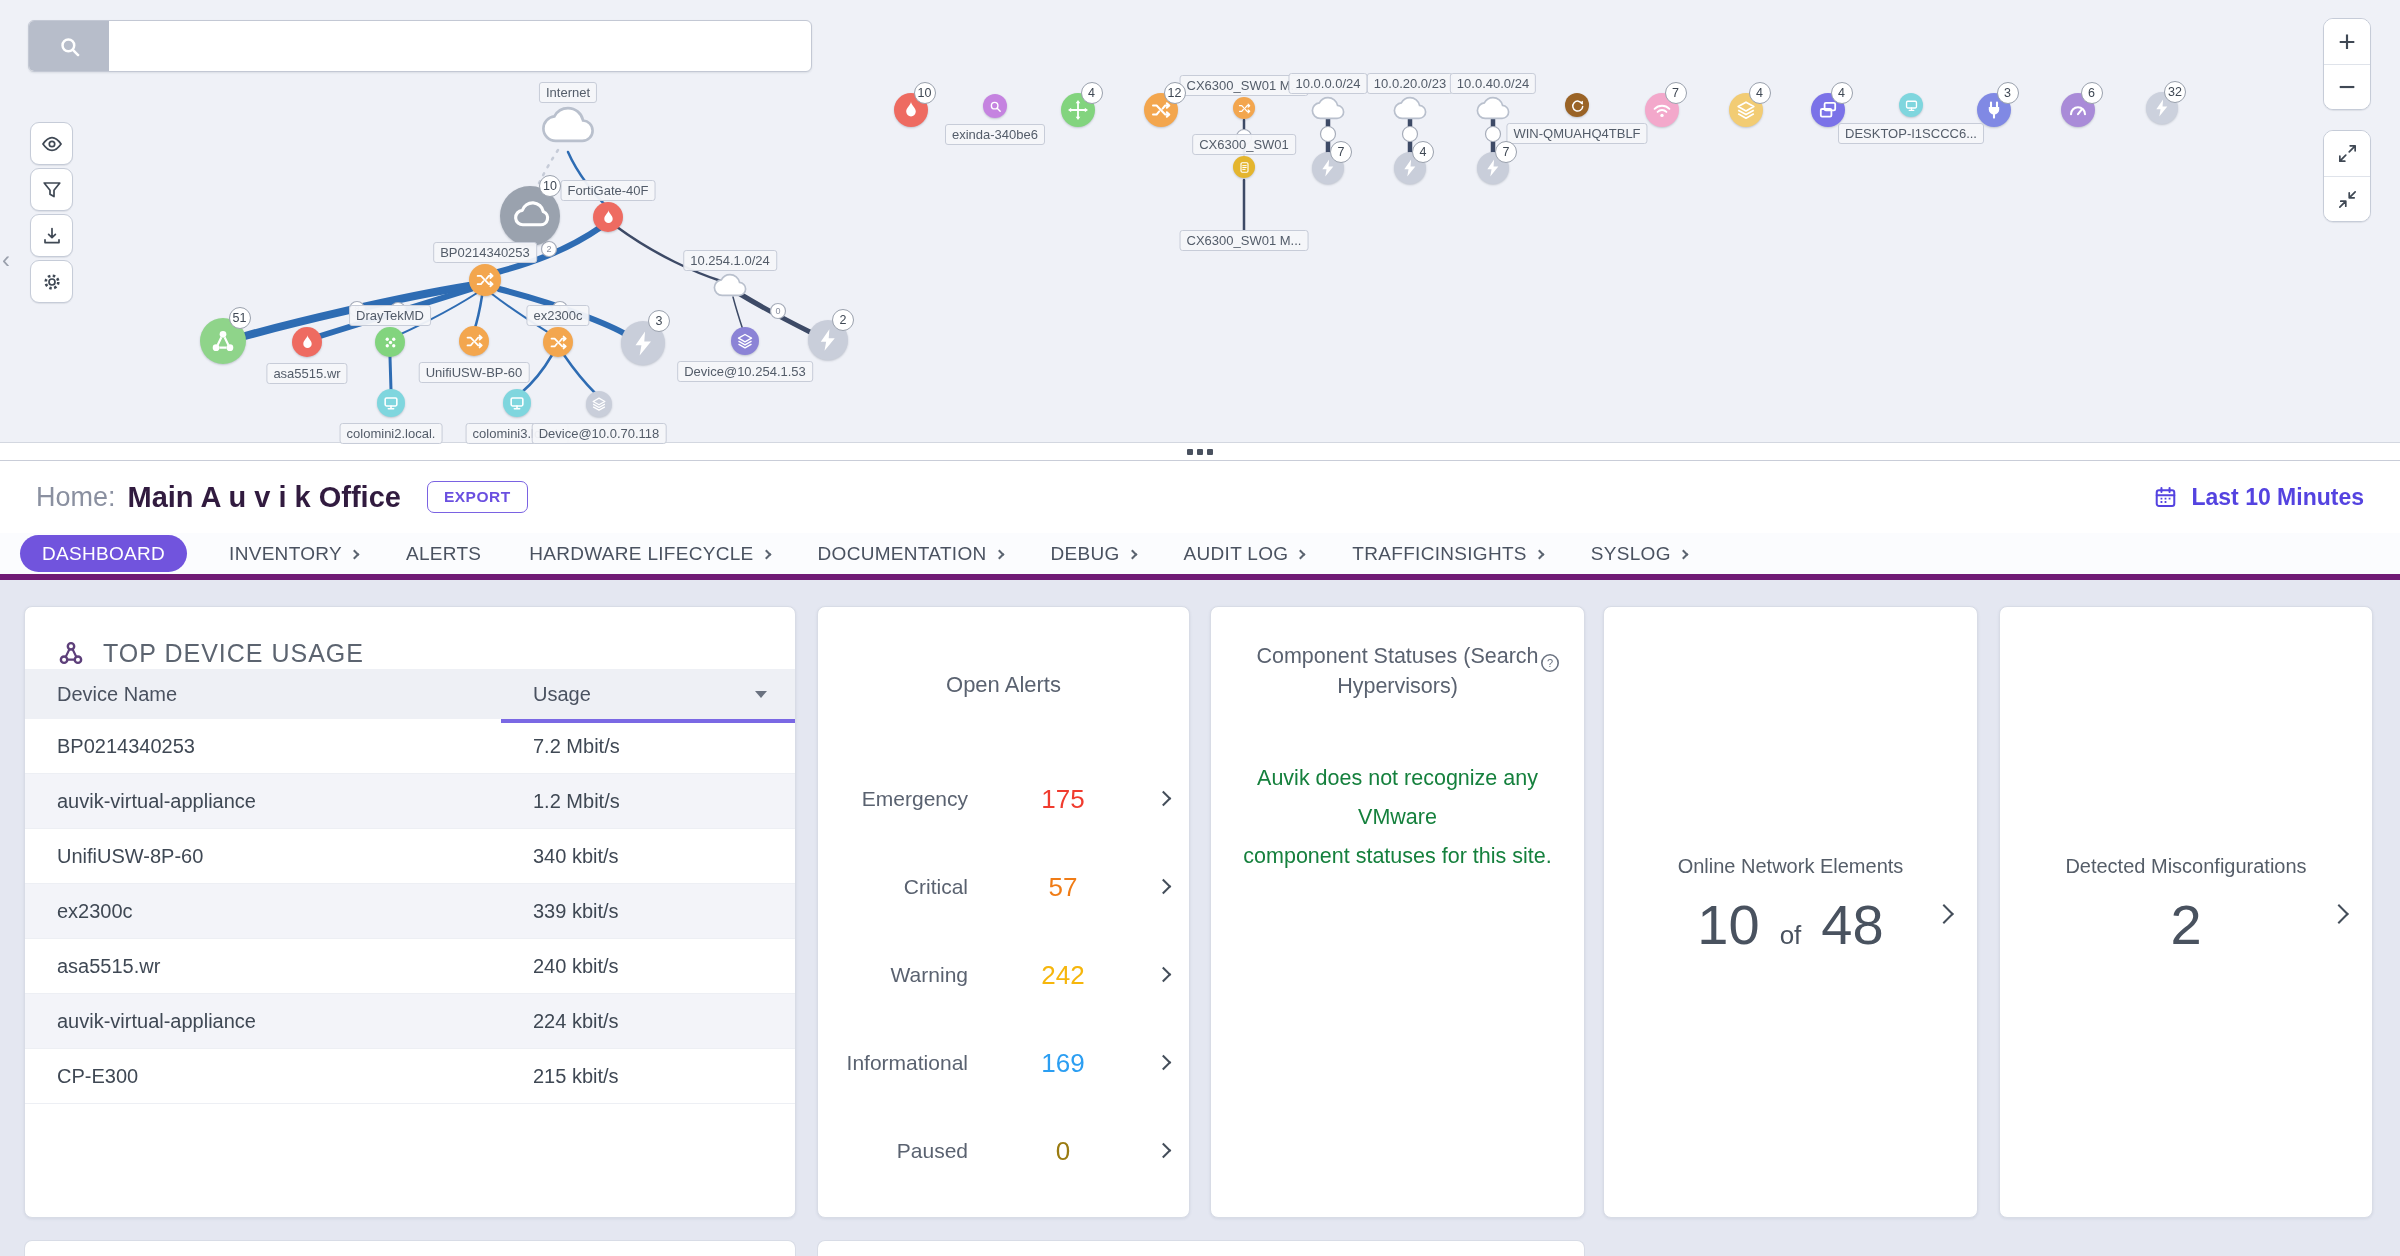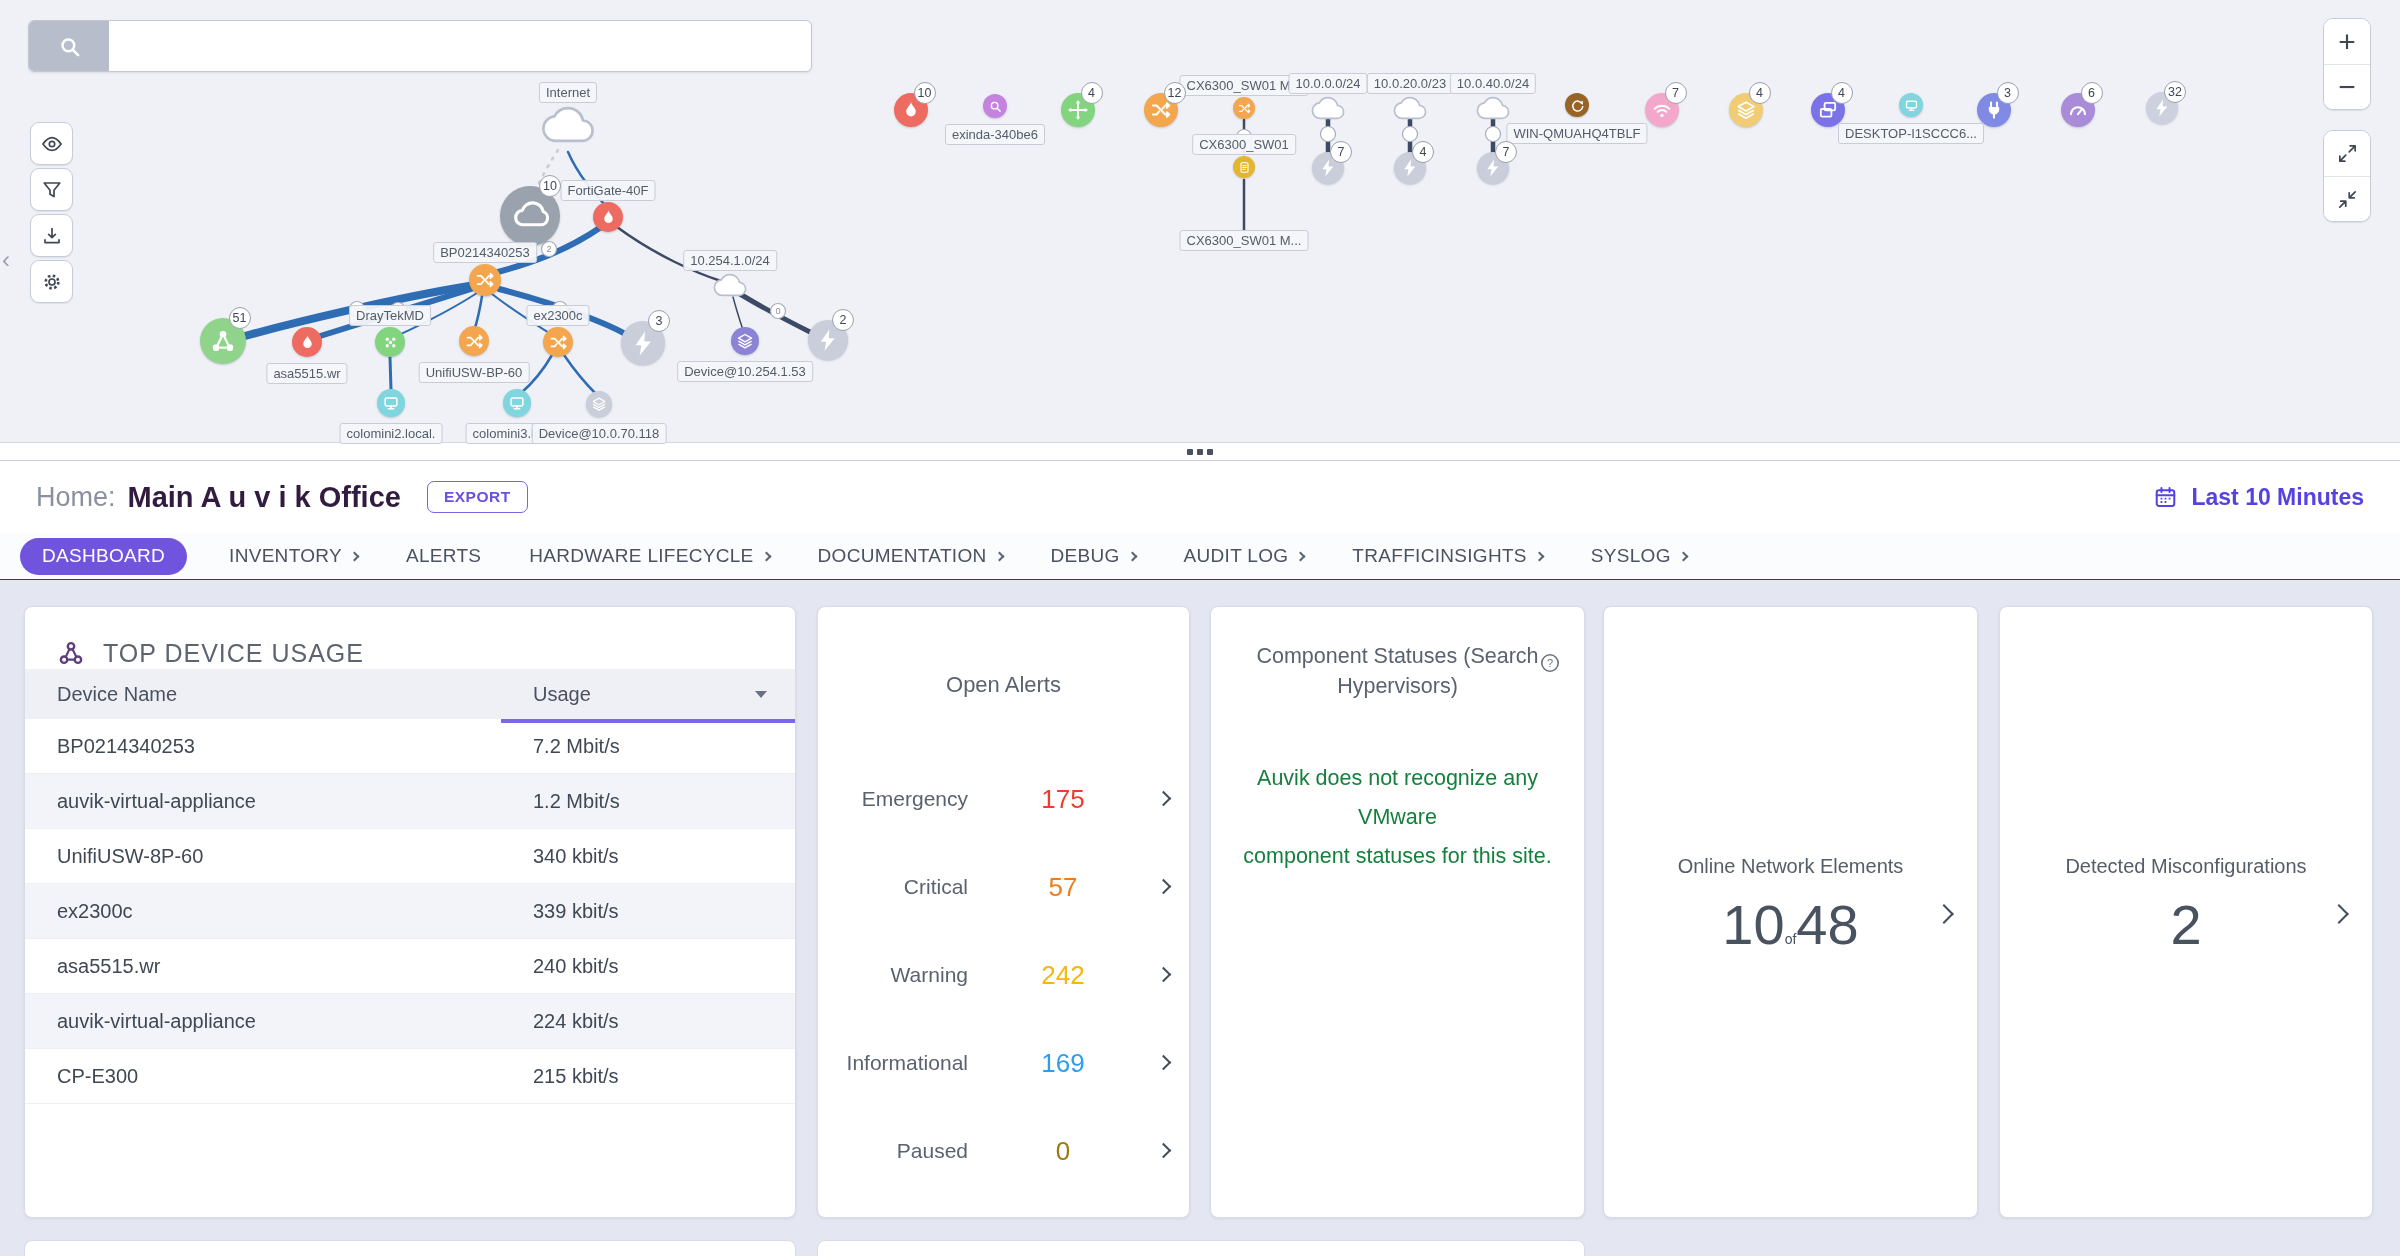--- a/index.html
+++ b/index.html
@@ -42,21 +42,21 @@
 
   
   #breadcrumb-bar { position:absolute; left:0; top:461px; width:2400px; height:72px; background:#fff; display:flex; align-items:center; padding:0 36px; }
   #home-label { font-size:27px; color:#8a90a0; }
   #site-title { font-size:29px; font-weight:bold; color:#311b3f; margin-left:12px; }
   #export-btn { margin-left:26px; height:32px; padding:0 16px; background:#fff; border:1.5px solid #7a62e2; border-radius:7px;
                 color:#6a4fe0; font-size:15.5px; font-weight:bold; letter-spacing:.5px; cursor:pointer; font-family:inherit; }
   #time-range { margin-left:auto; display:flex; align-items:center; gap:12px; color:#5443e0; font-size:23px; font-weight:bold; cursor:pointer; }
 
   
-  #nav-bar { position:absolute; left:0; top:533px; width:2400px; height:47px; background:#fbfcfe; border-bottom:1px solid #701a75;
+  #nav-bar { position:absolute; left:0; top:533px; width:2400px; height:47px; background:#fbfcfe; border-bottom:6px solid #701a75;
              display:flex; align-items:center; padding:0 20px; }
   .nav-tab { display:flex; align-items:center; gap:9px; margin-right:36px; font-size:19px; color:#4a5260; letter-spacing:.3px;
              background:none; border:none; cursor:pointer; font-family:inherit; height:37px; padding:0 6px; }
   .nav-tab.active { background:#7154dd; color:#fff; border-radius:19px; padding:0 22px; }
   .nav-chev { display:inline-block; width:7px; height:7px; border-top:2px solid #5b6470; border-right:2px solid #5b6470; transform:rotate(45deg); margin-top:1px; }
 
   
   #dashboard { position:absolute; left:0; top:580px; width:2400px; height:676px; background:#e4e7f1; }
   .card { position:absolute; background:#fff; border:1px solid #d8dce6; border-radius:8px; box-shadow:0 1px 3px rgba(70,80,110,.10); }
   #card-usage   { left:24px;   top:26px; width:772px; height:612px; }
@@ -89,21 +89,21 @@
   .chev { display:inline-block; width:11px; height:11px; border-top:2.4px solid #444e5a; border-right:2.4px solid #444e5a; transform:rotate(45deg); }
 
   
   #vmware-title { padding-top:34px; text-align:center; font-size:21.5px; line-height:30px; color:#5a6270; width:300px; margin:0 auto; }
   #vmware-help { position:absolute; top:44px; right:22px; color:#6a7280; }
   #vmware-body { margin-top:58px; text-align:center; font-size:21.5px; line-height:39px; color:#15803d; width:330px; margin-left:auto; margin-right:auto; }
 
   
   .big-title { padding-top:248px; text-align:center; font-size:20px; color:#555d68; }
   .big-value { margin-top:14px; text-align:center; font-size:56px; color:#49525f; }
-  .big-of { font-size:14px; margin:0 0; color:#49525f; }
+  .big-of { font-size:26px; margin:0 20px; color:#49525f; }
   .card-chev { position:absolute; right:26px; top:300px; }
   .card-chev .chev { width:14px; height:14px; }
 </style>
 </head>
 <body>
 
 <div id="app">
 
   <section id="map-section">
     <svg id="map-edges" width="2400" height="442" viewBox="0 0 2400 442">

